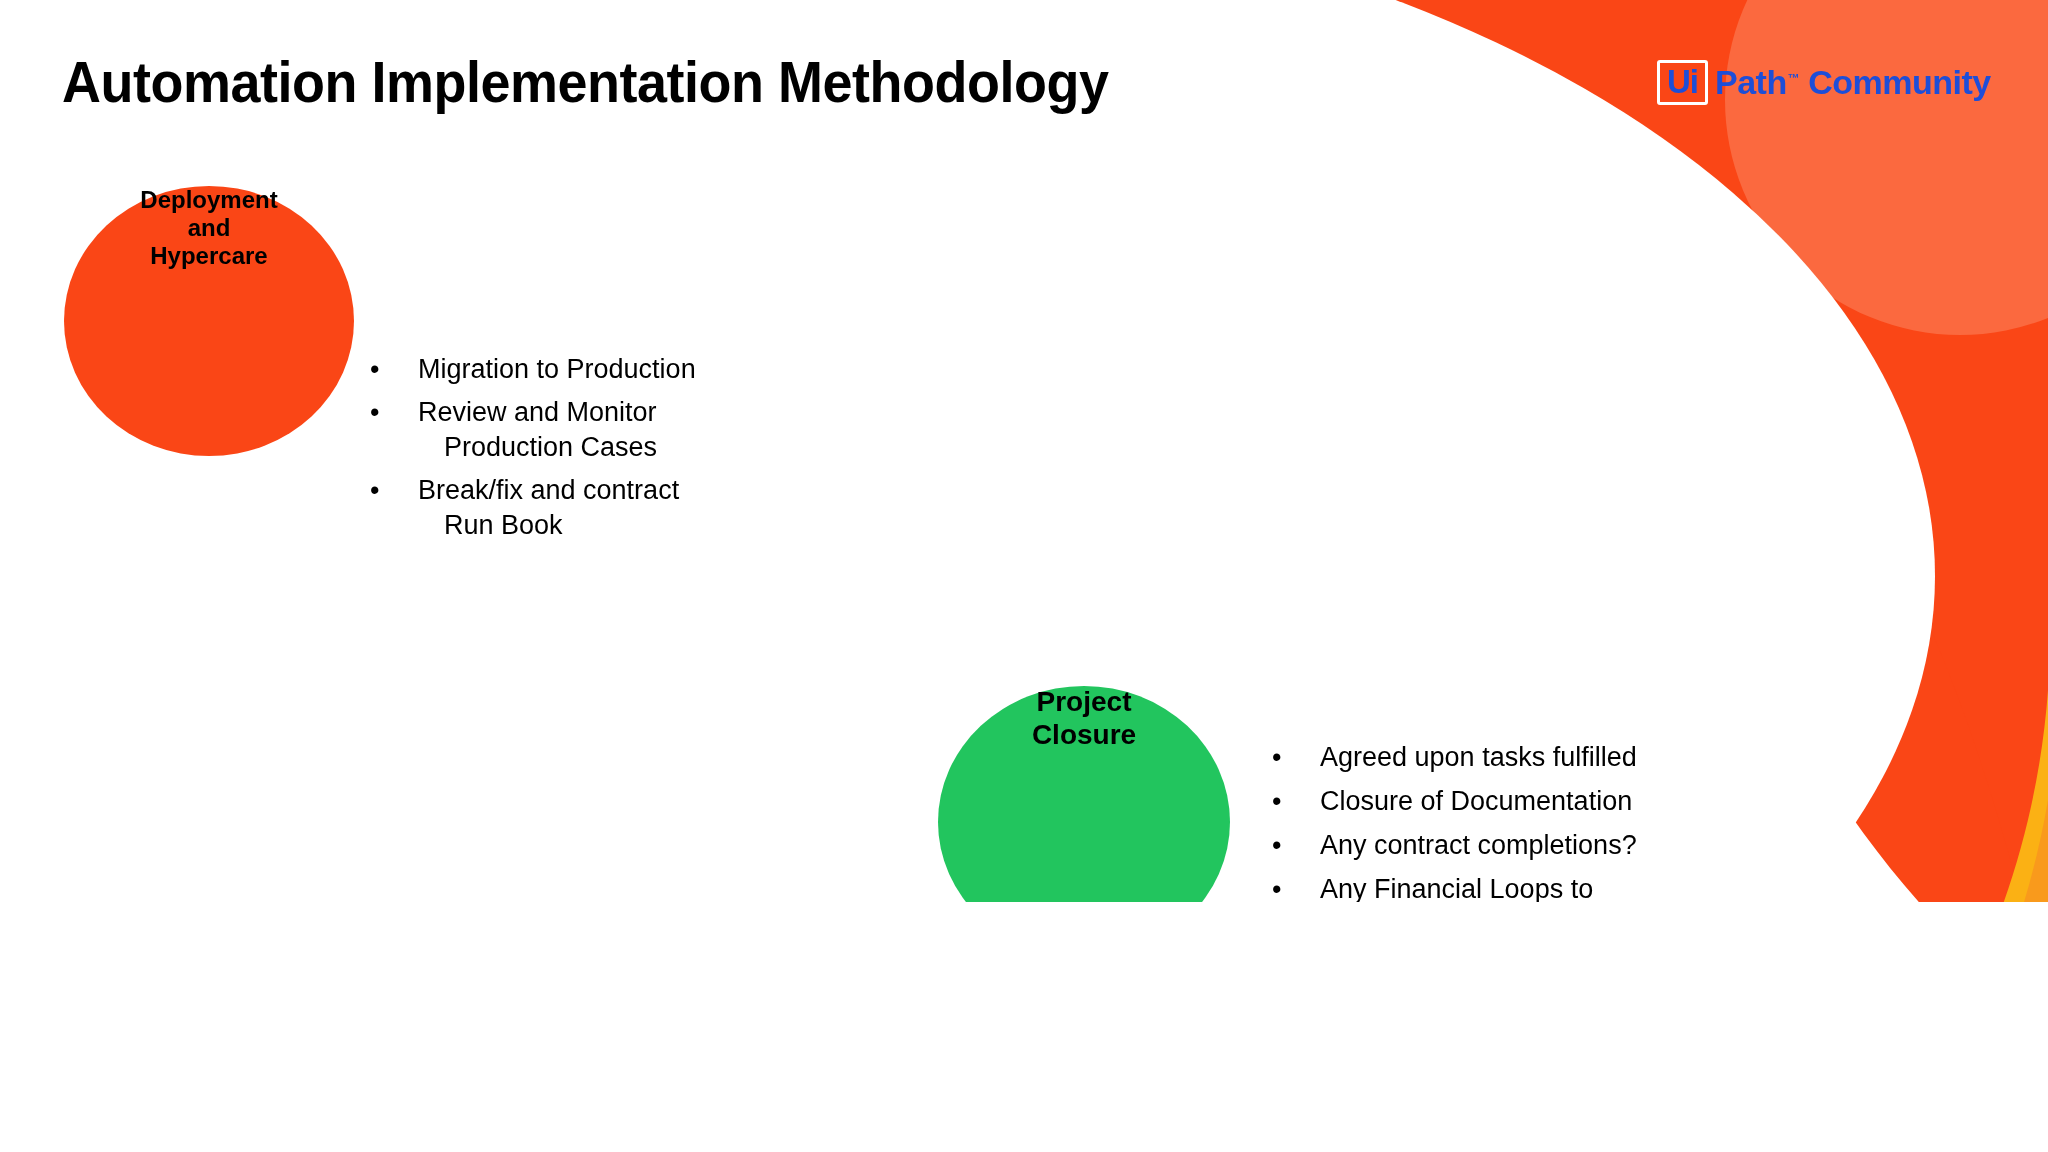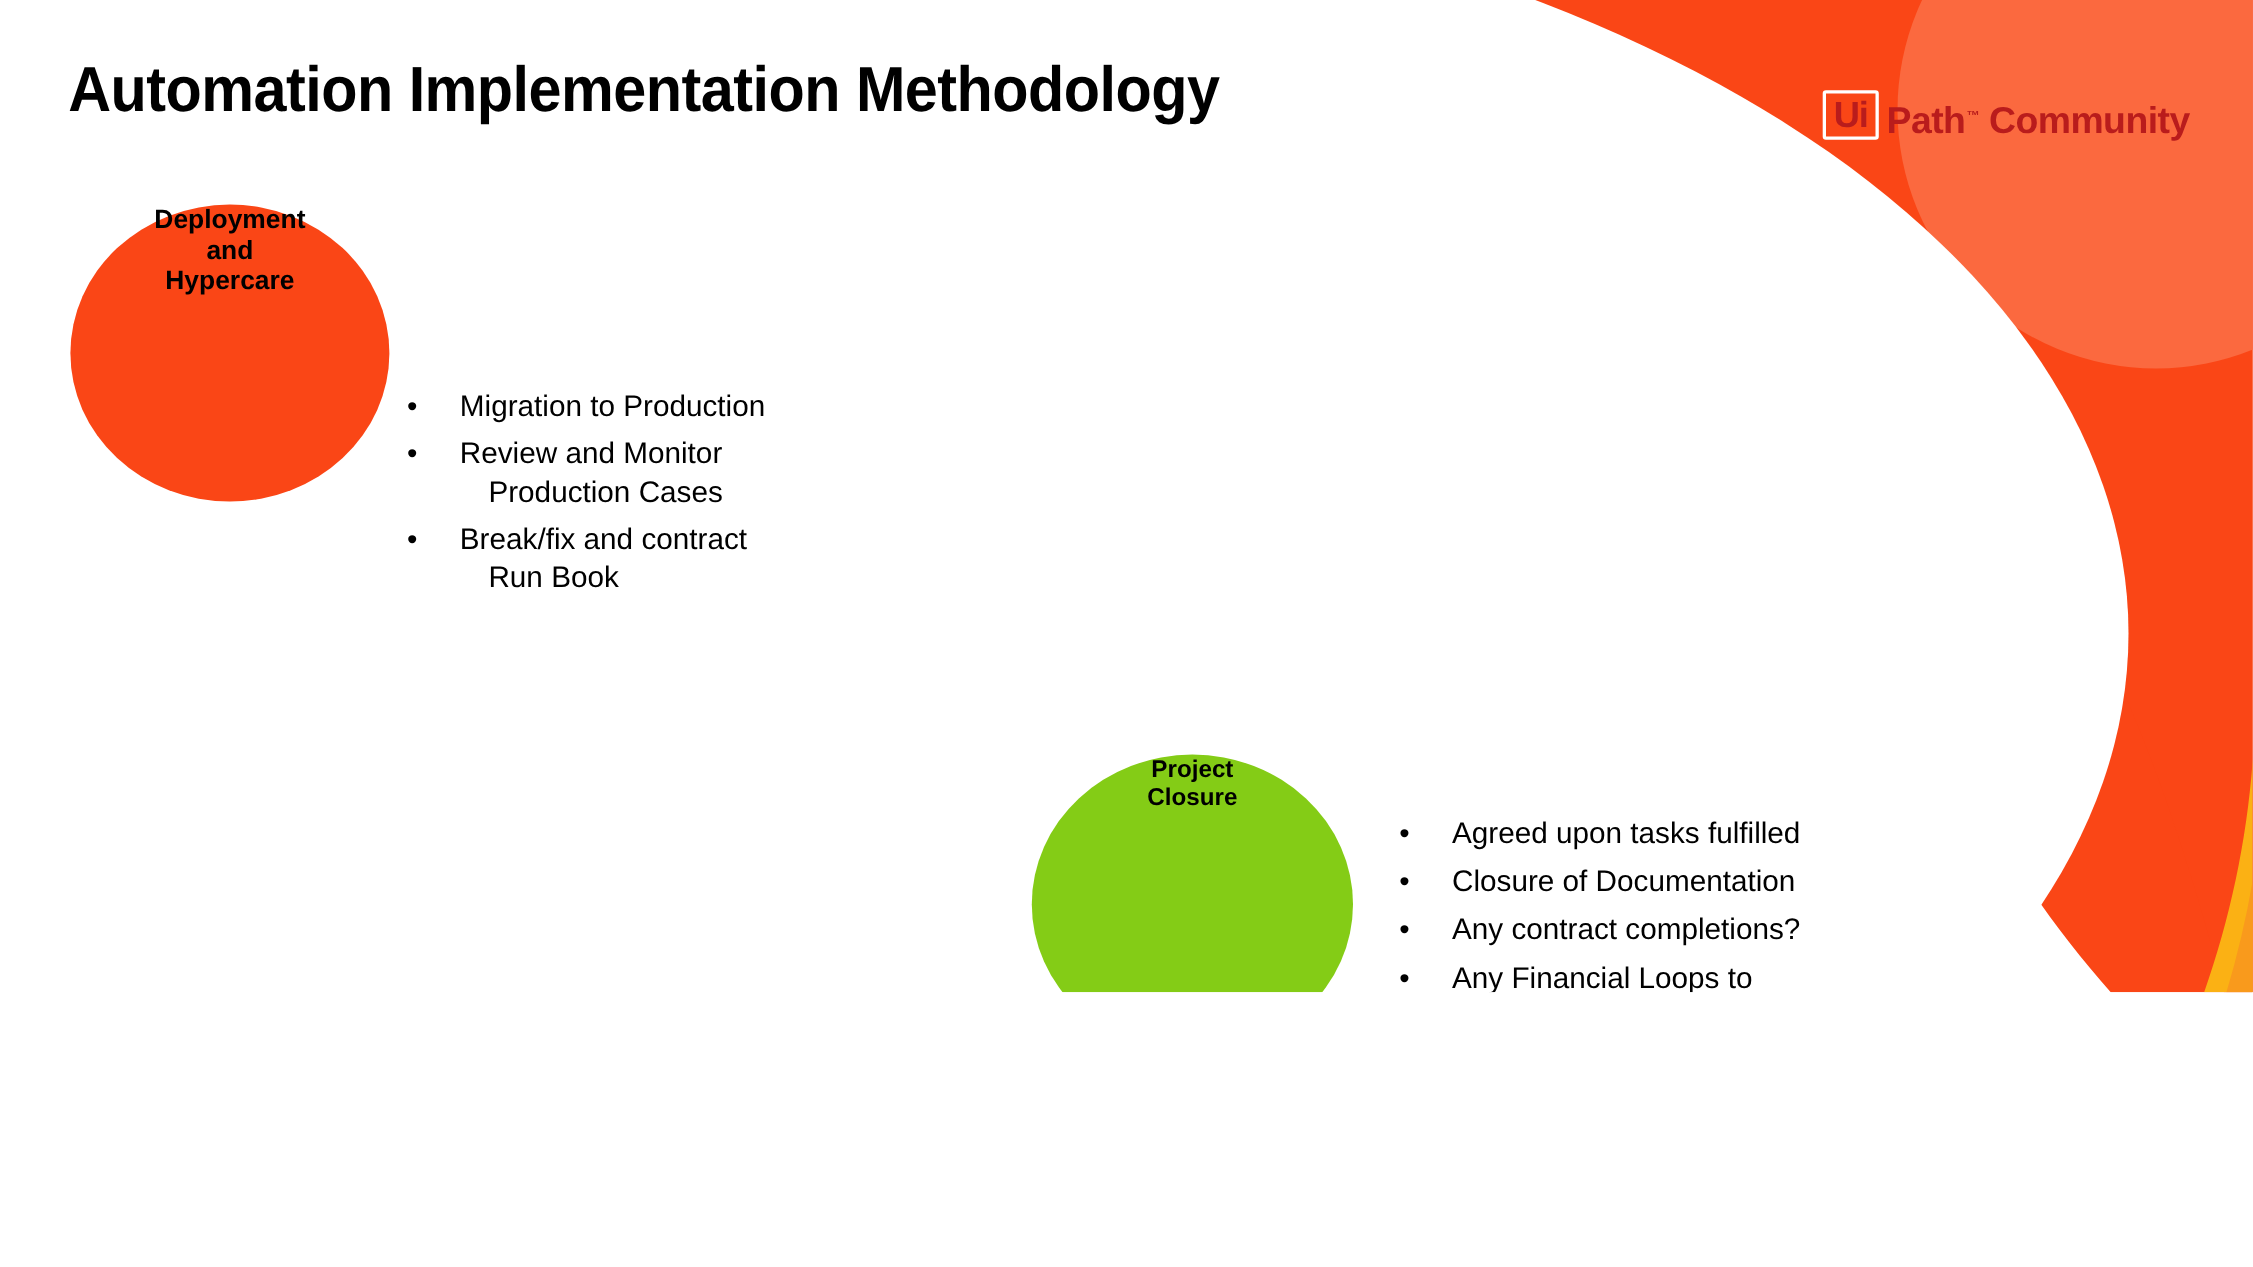--- a/index.html
+++ b/index.html
@@ -40,25 +40,25 @@
     white-space: nowrap;
     font-stretch: condensed;
     transform: scaleX(0.93);
     transform-origin: left center;
   }
 
   
   #brand-logo {
     position: absolute;
     left: 1657px;
-    top: 69px;
+    top: 53px;
     display: flex;
-    align-items: flex-end;
+    align-items: center;
     height: 58px;
-    color: #b91c1c;
+    color: #1d4ed8;
   }
   #brand-logo .ui-box {
     border: 3px solid #ffffff;
     border-radius: 3px;
     padding: 2px 7px 4px 7px;
     font-size: 33px;
     font-weight: bold;
     line-height: 1;
     letter-spacing: -1px;
   }
@@ -96,22 +96,22 @@
     height: 270px;
     background: #FA4616;
     font-size: 24px;
     line-height: 1.17;
   }
   #circle-closure {
     left: 938px;
     top: 686px;
     width: 292px;
     height: 272px;
-    background: #84cc16;
-    font-size: 22px;
+    background: #22c55e;
+    font-size: 28px;
     line-height: 1.17;
   }
 
   
   .bullet-list {
     position: absolute;
     color: #000000;
     font-size: 27px;
     line-height: 1.0;
   }

